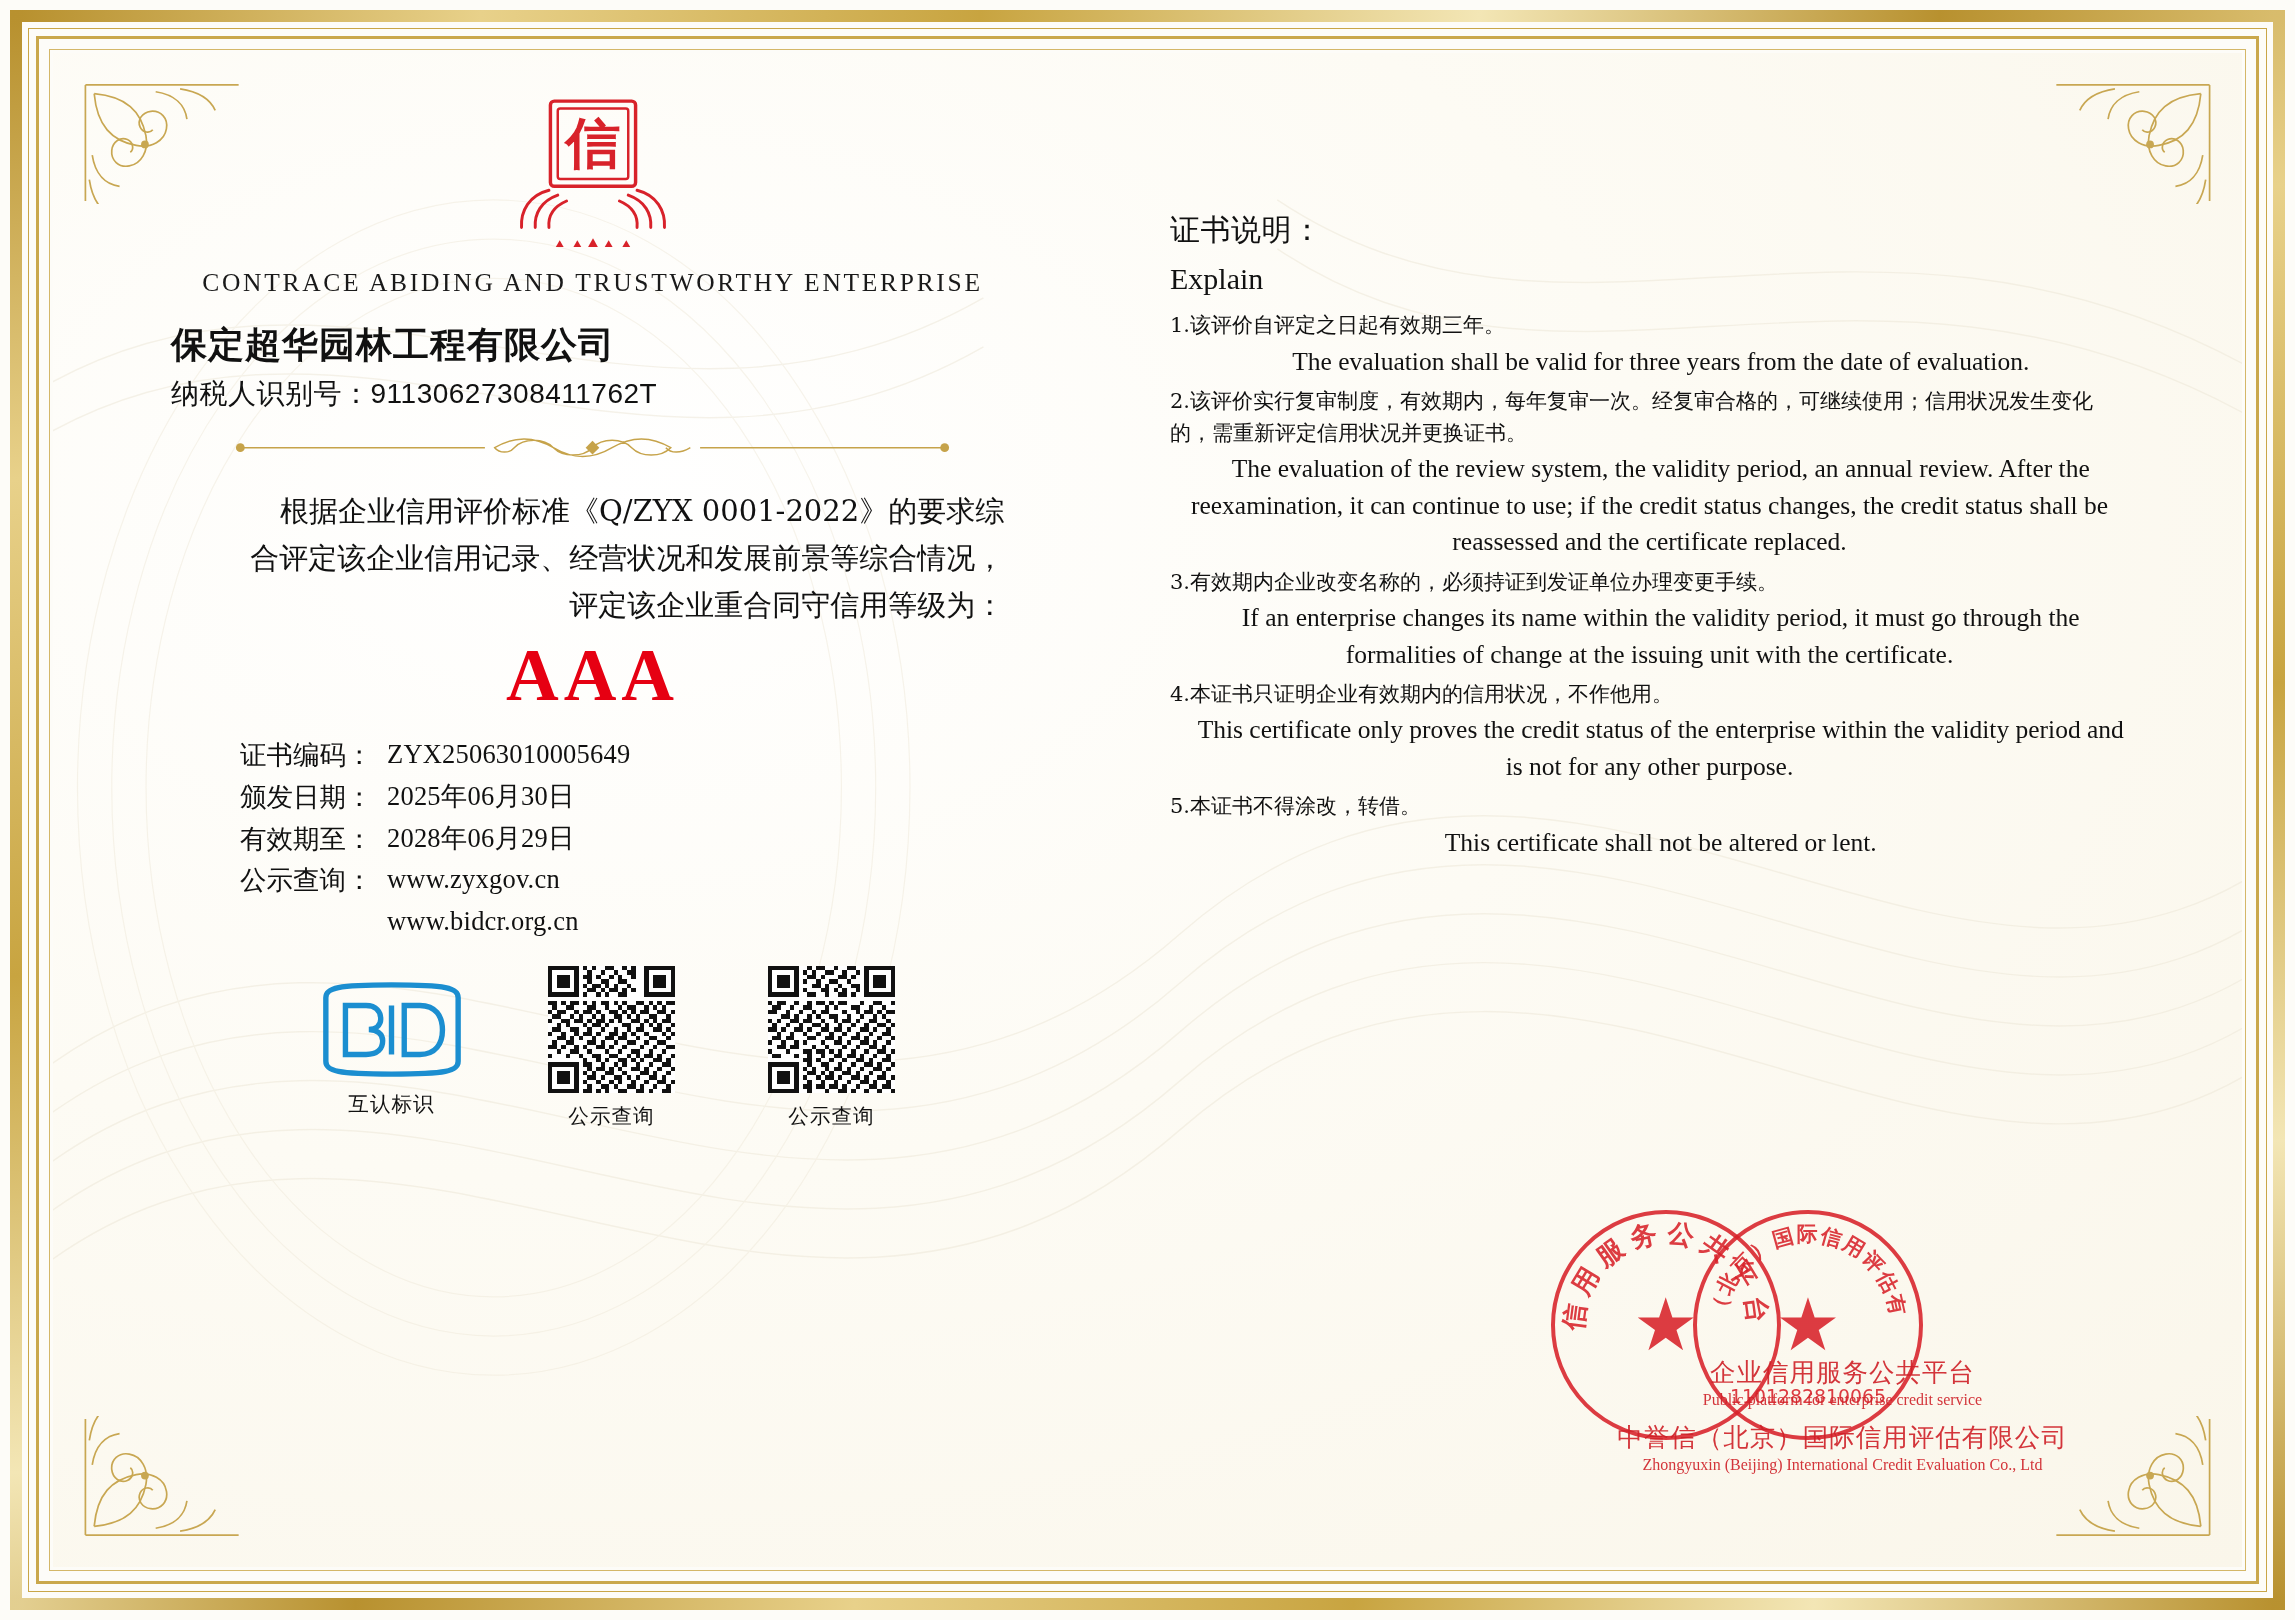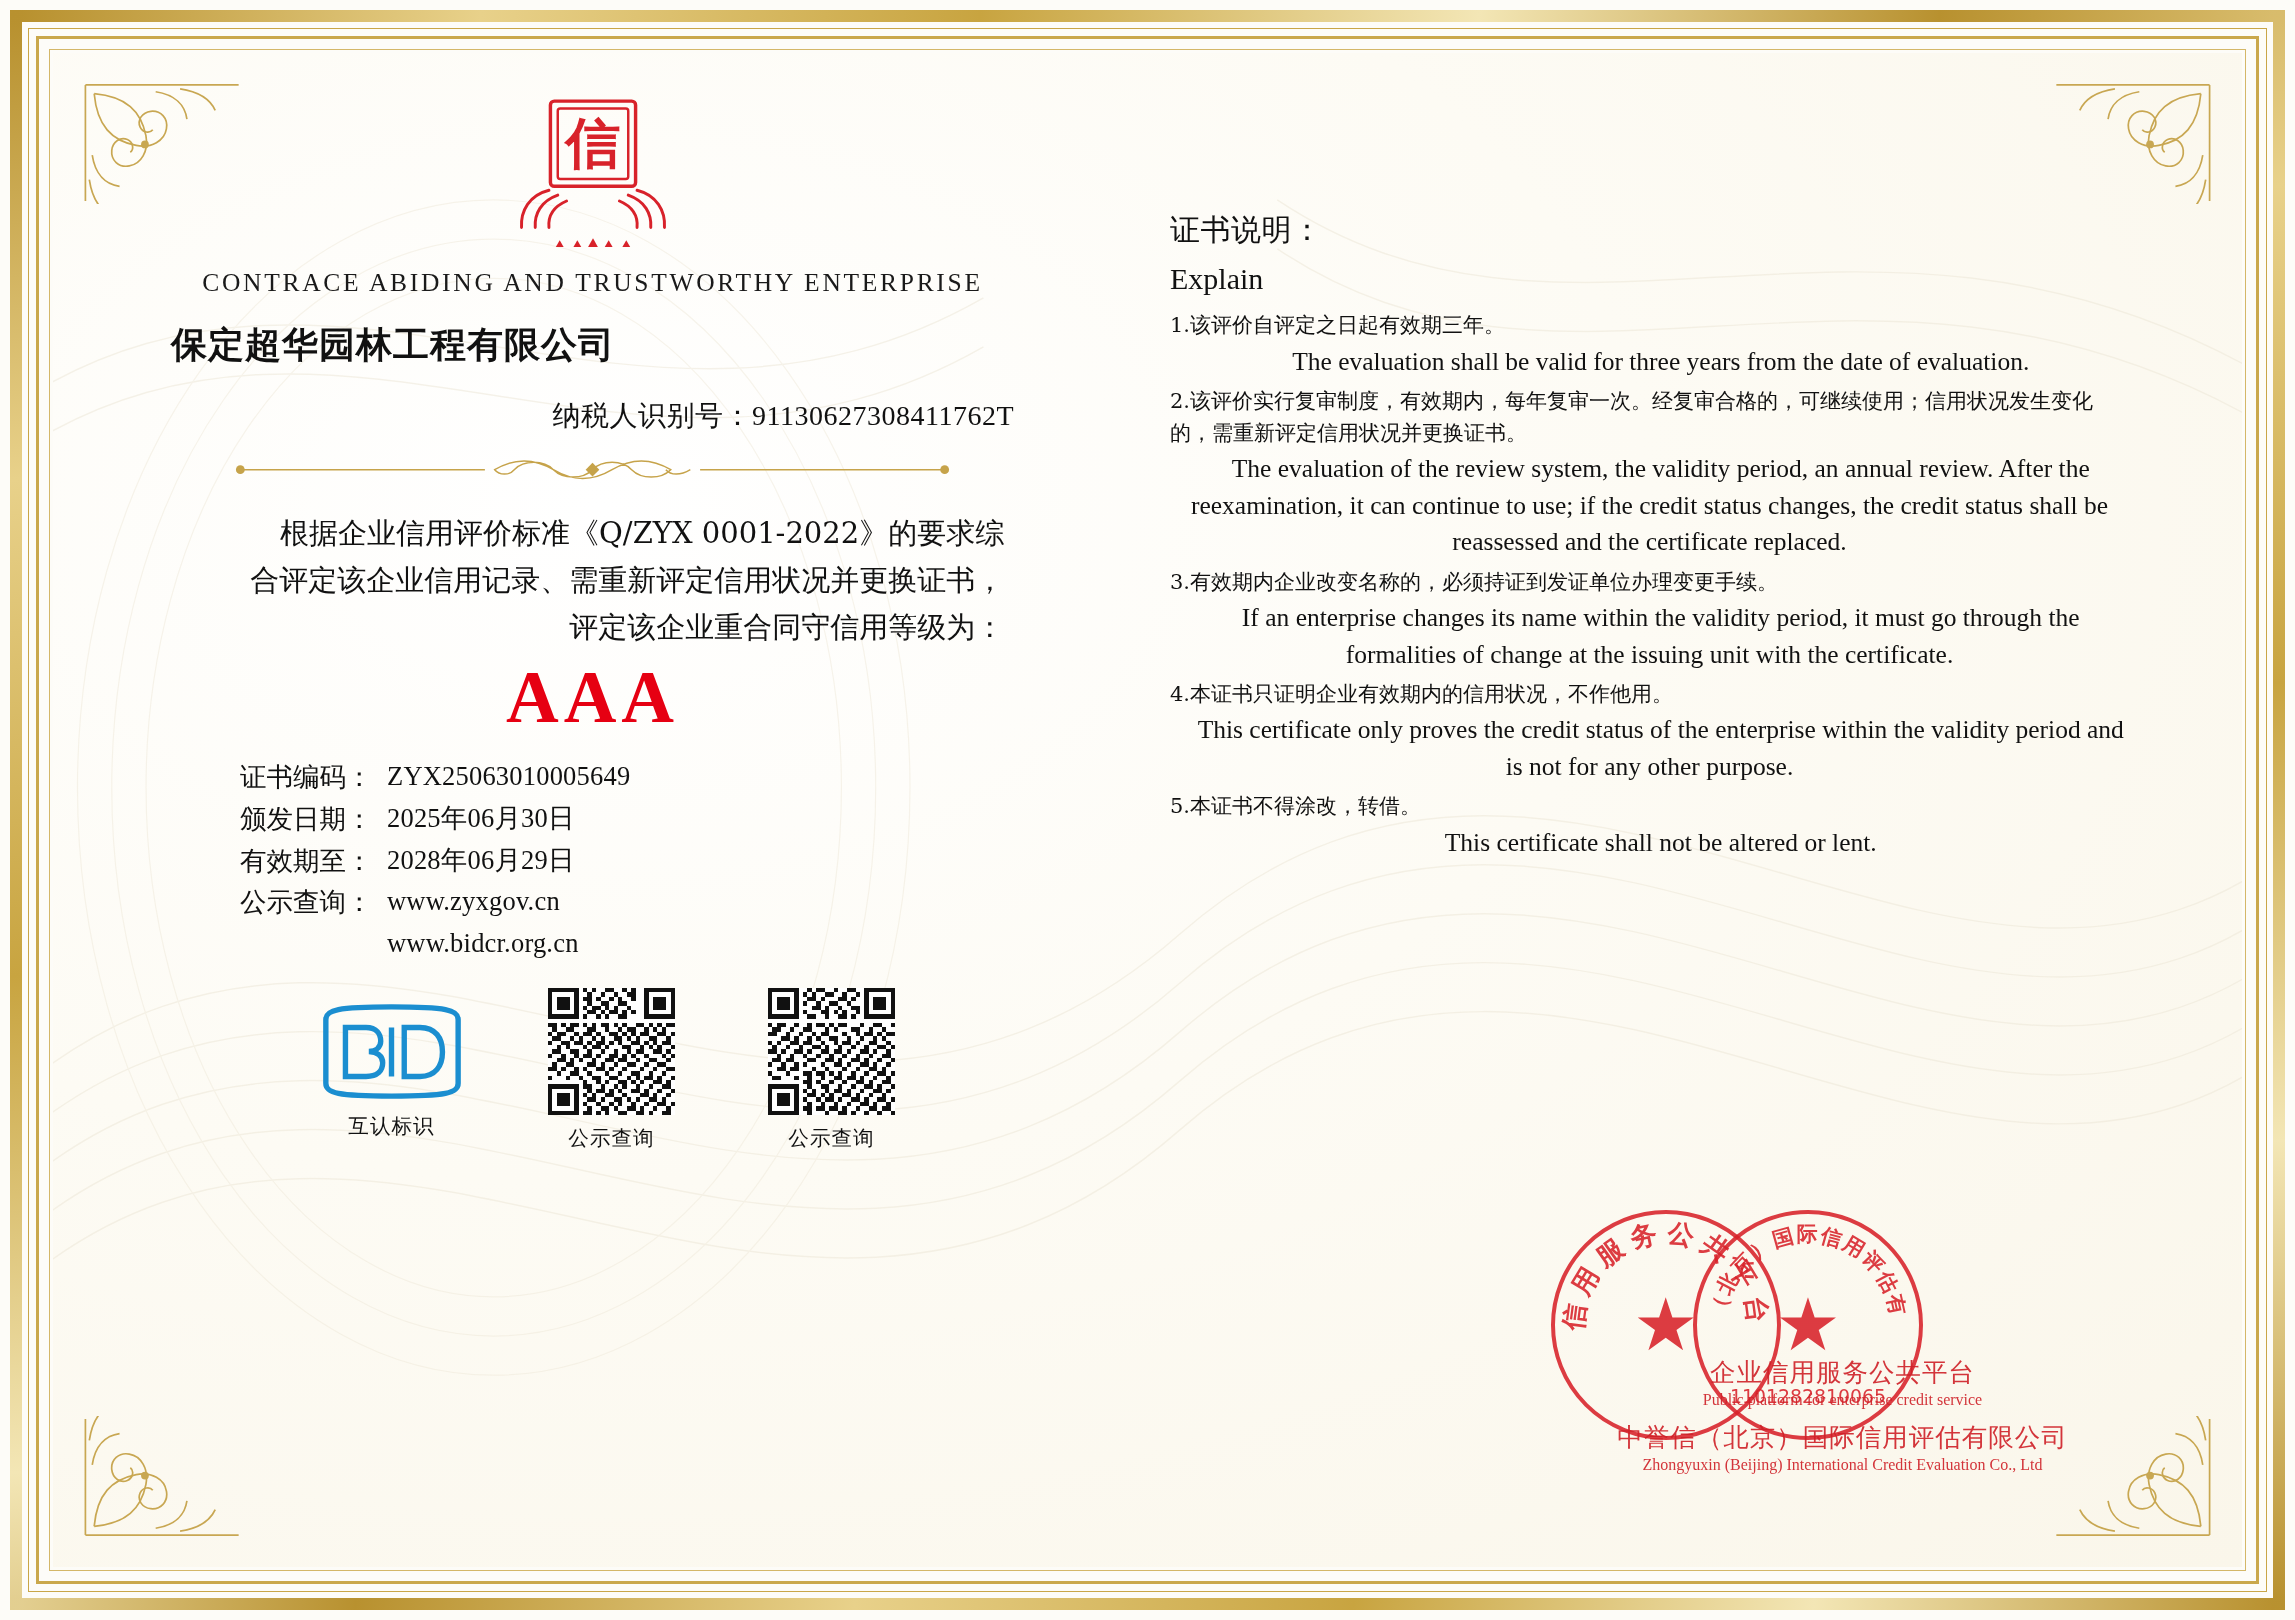--- a/index.html
+++ b/index.html
@@ -132,25 +132,25 @@
     text-align: left;
     font-family: "DejaVu Serif", serif;
     font-size: 36px;
     font-weight: 700;
     color: #111;
     margin-top: 23.5px;
     letter-spacing: 1px;
   }
   .taxid {
     width: 843px;
-    text-align: right;
-    font-family: Liberation Serif, serif;
+    text-align: left;
+    font-family: Liberation Sans, sans-serif;
     font-size: 28px;
     color: #111;
-    margin-top: 27px;
+    margin-top: 5px;
     letter-spacing: 0.5px;
   }
 
   
   .divider {
     width: 843px;
     margin-top: 20.6px;
     height: 27.4px;
   }
 
@@ -405,21 +405,21 @@
           </g>
           <g fill="#c6a34a">
             <circle cx="140" cy="28" r="9"></circle>
             <circle cx="1580" cy="28" r="9"></circle>
             <polygon points="860,14 874,28 860,42 846,28"></polygon>
           </g>
         </svg>
 
         <div class="body-para">
           <span class="indent">根据企业信用评价标准《Q/ZYX 0001-2022》的要求综</span>
-          <span>合评定该企业信用记录、需重新评定信用状况并更换证书，</span>
+          <span>合评定该企业信用记录、经营状况和发展前景等综合情况，</span>
           <span style="display:block">评定该企业重合同守信用等级为：</span>
         </div>
 
         <div class="grade">AAA</div>
 
         <div class="meta">
           <div class="meta-row">
             <span class="meta-label">证书编码：</span>
             <span class="meta-value">ZYX25063010005649</span>
           </div>

